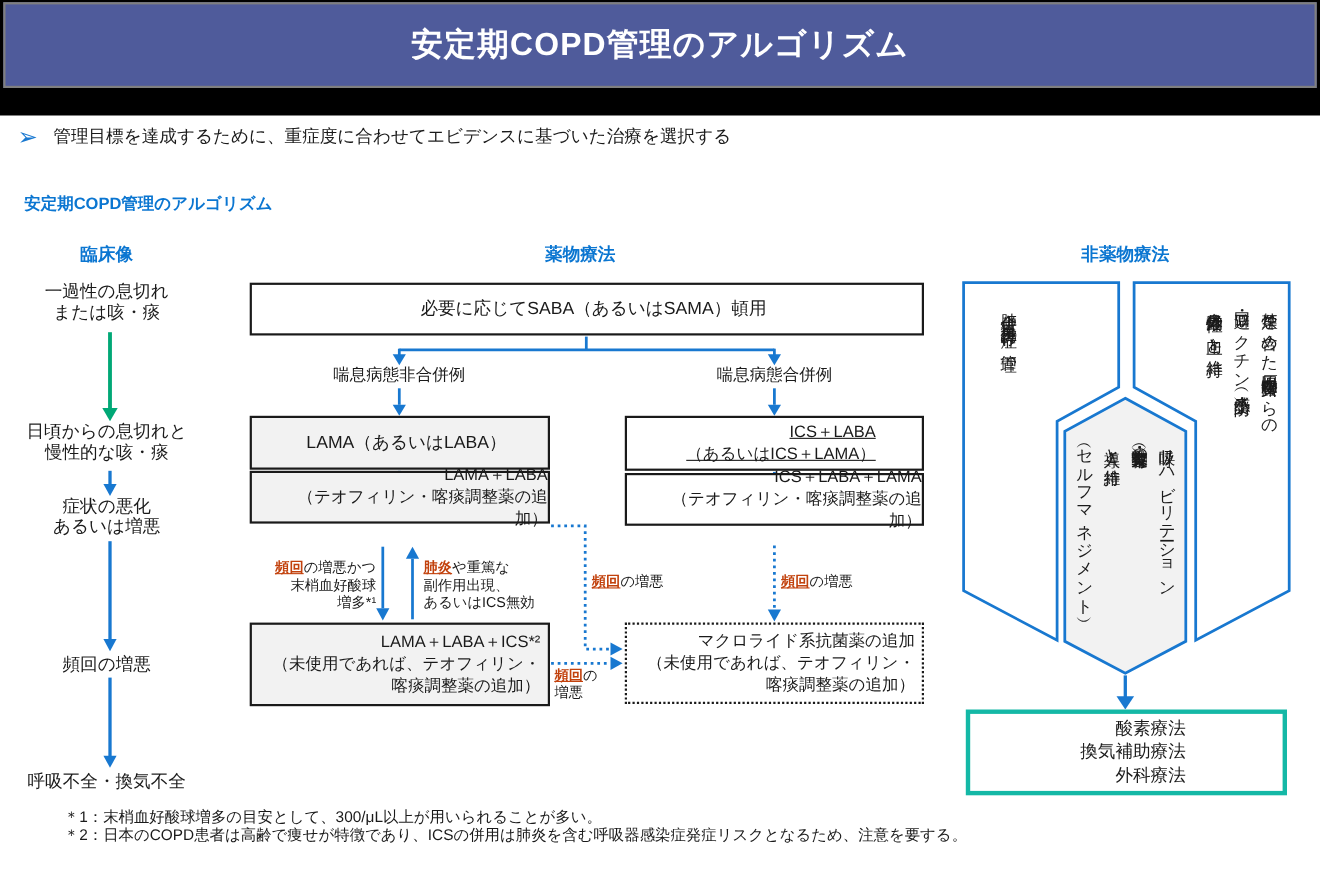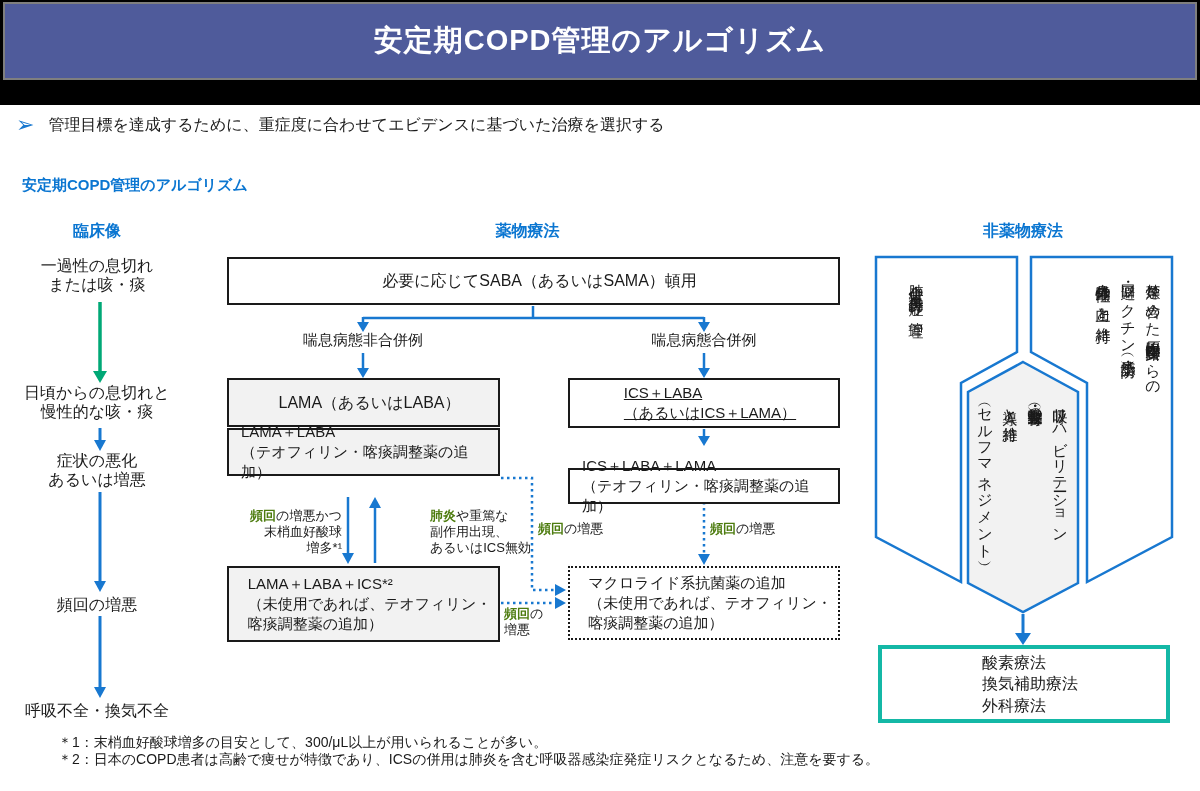--- a/index.html
+++ b/index.html
@@ -20,33 +20,33 @@
   .lead { position:absolute; left:16px; top:112px; display:flex; align-items:flex-start; }
   .lead .chev { color:#1878d0; font-size:22px; font-weight:bold; line-height:26px; }
   .lead .txt { margin-left:14px; font-size:16px; font-weight:normal; line-height:26px; }
   .section-title { position:absolute; left:22px; top:176px; font-size:15px; font-weight:bold; color:#0b76d1; }
   
   .colhead { position:absolute; font-size:16px; font-weight:bold; color:#0b76d1; text-align:center; }
   
   .box {
     position:absolute; box-sizing:border-box; background:#fff;
     border:2px solid #1a1a1a; display:flex; align-items:center; justify-content:center;
-    text-align:left; white-space:pre-line; font-size:15px; line-height:1.32;padding-left:12px;
+    text-align:right; white-space:pre-line; font-size:15px; line-height:1.32;padding-left:12px;
   }
   .box.gray { background:#f2f2f2; }
   .box.dotted { border:2px dotted #1a1a1a; }
   .box.blue { border:4px solid #14b8a6; font-size:16px; line-height:1.35; }
   .box.big { font-size:16px; }
   
   .stage { position:absolute; left:2px; width:190px; text-align:center; font-size:16px; line-height:19px; white-space:pre-line;font-family:Liberation Serif, serif; }
   
   .blabel { position:absolute; font-size:15px; text-align:center; white-space:pre-line; }
   .small { position:absolute; font-size:13px; line-height:16px; white-space:pre-line; }
   .small.right { text-align:right; }
-  .em { color:#4d7c0f; font-weight:bold; }
+  .em { color:#c2410c; font-weight:bold;text-decoration:underline; }
   
   .vtext {
     position:absolute; writing-mode:vertical-rl; text-orientation:mixed;
     white-space:pre-line; font-size:15px;
   }
   .vt-left { left:903px; top:272px; height:270px; letter-spacing:2px; line-height:26px; }
   .vt-right { left:1088px; top:272px; width:78px; height:292px; line-height:25px; letter-spacing:1px; }
   .vt-hex { left:973px; top:398px; width:100px; height:200px; line-height:25px; }
   
   .foot { position:absolute; left:58px; top:734px; font-size:14px; line-height:17px; }
@@ -142,33 +142,33 @@
   <div class="stage" style="top:701px;">呼吸不全・換気不全</div>
 
   <div class="box big" style="left:227px; top:257px; width:613px; height:48px;">必要に応じてSABA（あるいはSAMA）頓用</div>
   <div class="blabel" style="left:288px; top:331px; width:150px;">喘息病態非合併例</div>
   <div class="blabel" style="left:644px; top:331px; width:120px;">喘息病態合併例</div>
   <div class="box gray big" style="left:227px; top:378px; width:273px; height:49px;">LAMA（あるいはLABA）</div>
   <div class="box" style="left:568px; top:378px; width:272px; height:50px;text-decoration:underline;">ICS＋LABA
 （あるいはICS＋LAMA）</div>
   <div class="box gray" style="left:227px; top:428px; width:273px; height:48px;">LAMA＋LABA
 （テオフィリン・喀痰調整薬の追加）</div>
-  <div class="box" style="left:568px; top:468px; width:272px; height:36px;">ICS＋LABA＋LAMA
+  <div class="box" style="left:568px; top:430px; width:272px; height:48px;">ICS＋LABA＋LAMA
 （テオフィリン・喀痰調整薬の追加）</div>
   <div class="box gray" style="left:227px; top:566px; width:273px; height:76px;">LAMA＋LABA＋ICS*²
 （未使用であれば、テオフィリン・
 喀痰調整薬の追加）</div>
   <div class="box dotted" style="left:568px; top:566px; width:272px; height:74px;">マクロライド系抗菌薬の追加
 （未使用であれば、テオフィリン・
 喀痰調整薬の追加）</div>
 
   <div class="small right" style="left:240px; top:508px; width:102px;"><span class="em">頻回</span><span>の増悪かつ
 末梢血好酸球
 増多*¹</span></div>
-  <div class="small" style="left:385px; top:508px; width:122px;margin-left:45px;"><span class="em">肺炎</span><span>や重篤な
+  <div class="small" style="left:385px; top:508px; width:122px;"><span class="em">肺炎</span><span>や重篤な
 副作用出現、
 あるいはICS無効</span></div>
   <div class="small" style="left:538px; top:521px;"><span class="em">頻回</span><span>の増悪</span></div>
   <div class="small" style="left:710px; top:521px;"><span class="em">頻回</span><span>の増悪</span></div>
   <div class="small" style="left:504px; top:606px;"><span class="em">頻回</span><span>の
 増悪</span></div>
 
   <div class="vtext vt-left">肺合併症・全身併存症の管理</div>
   <div class="vtext vt-right">禁煙を含めた原因物質曝露からの
 回避・ワクチン（感染予防）・

